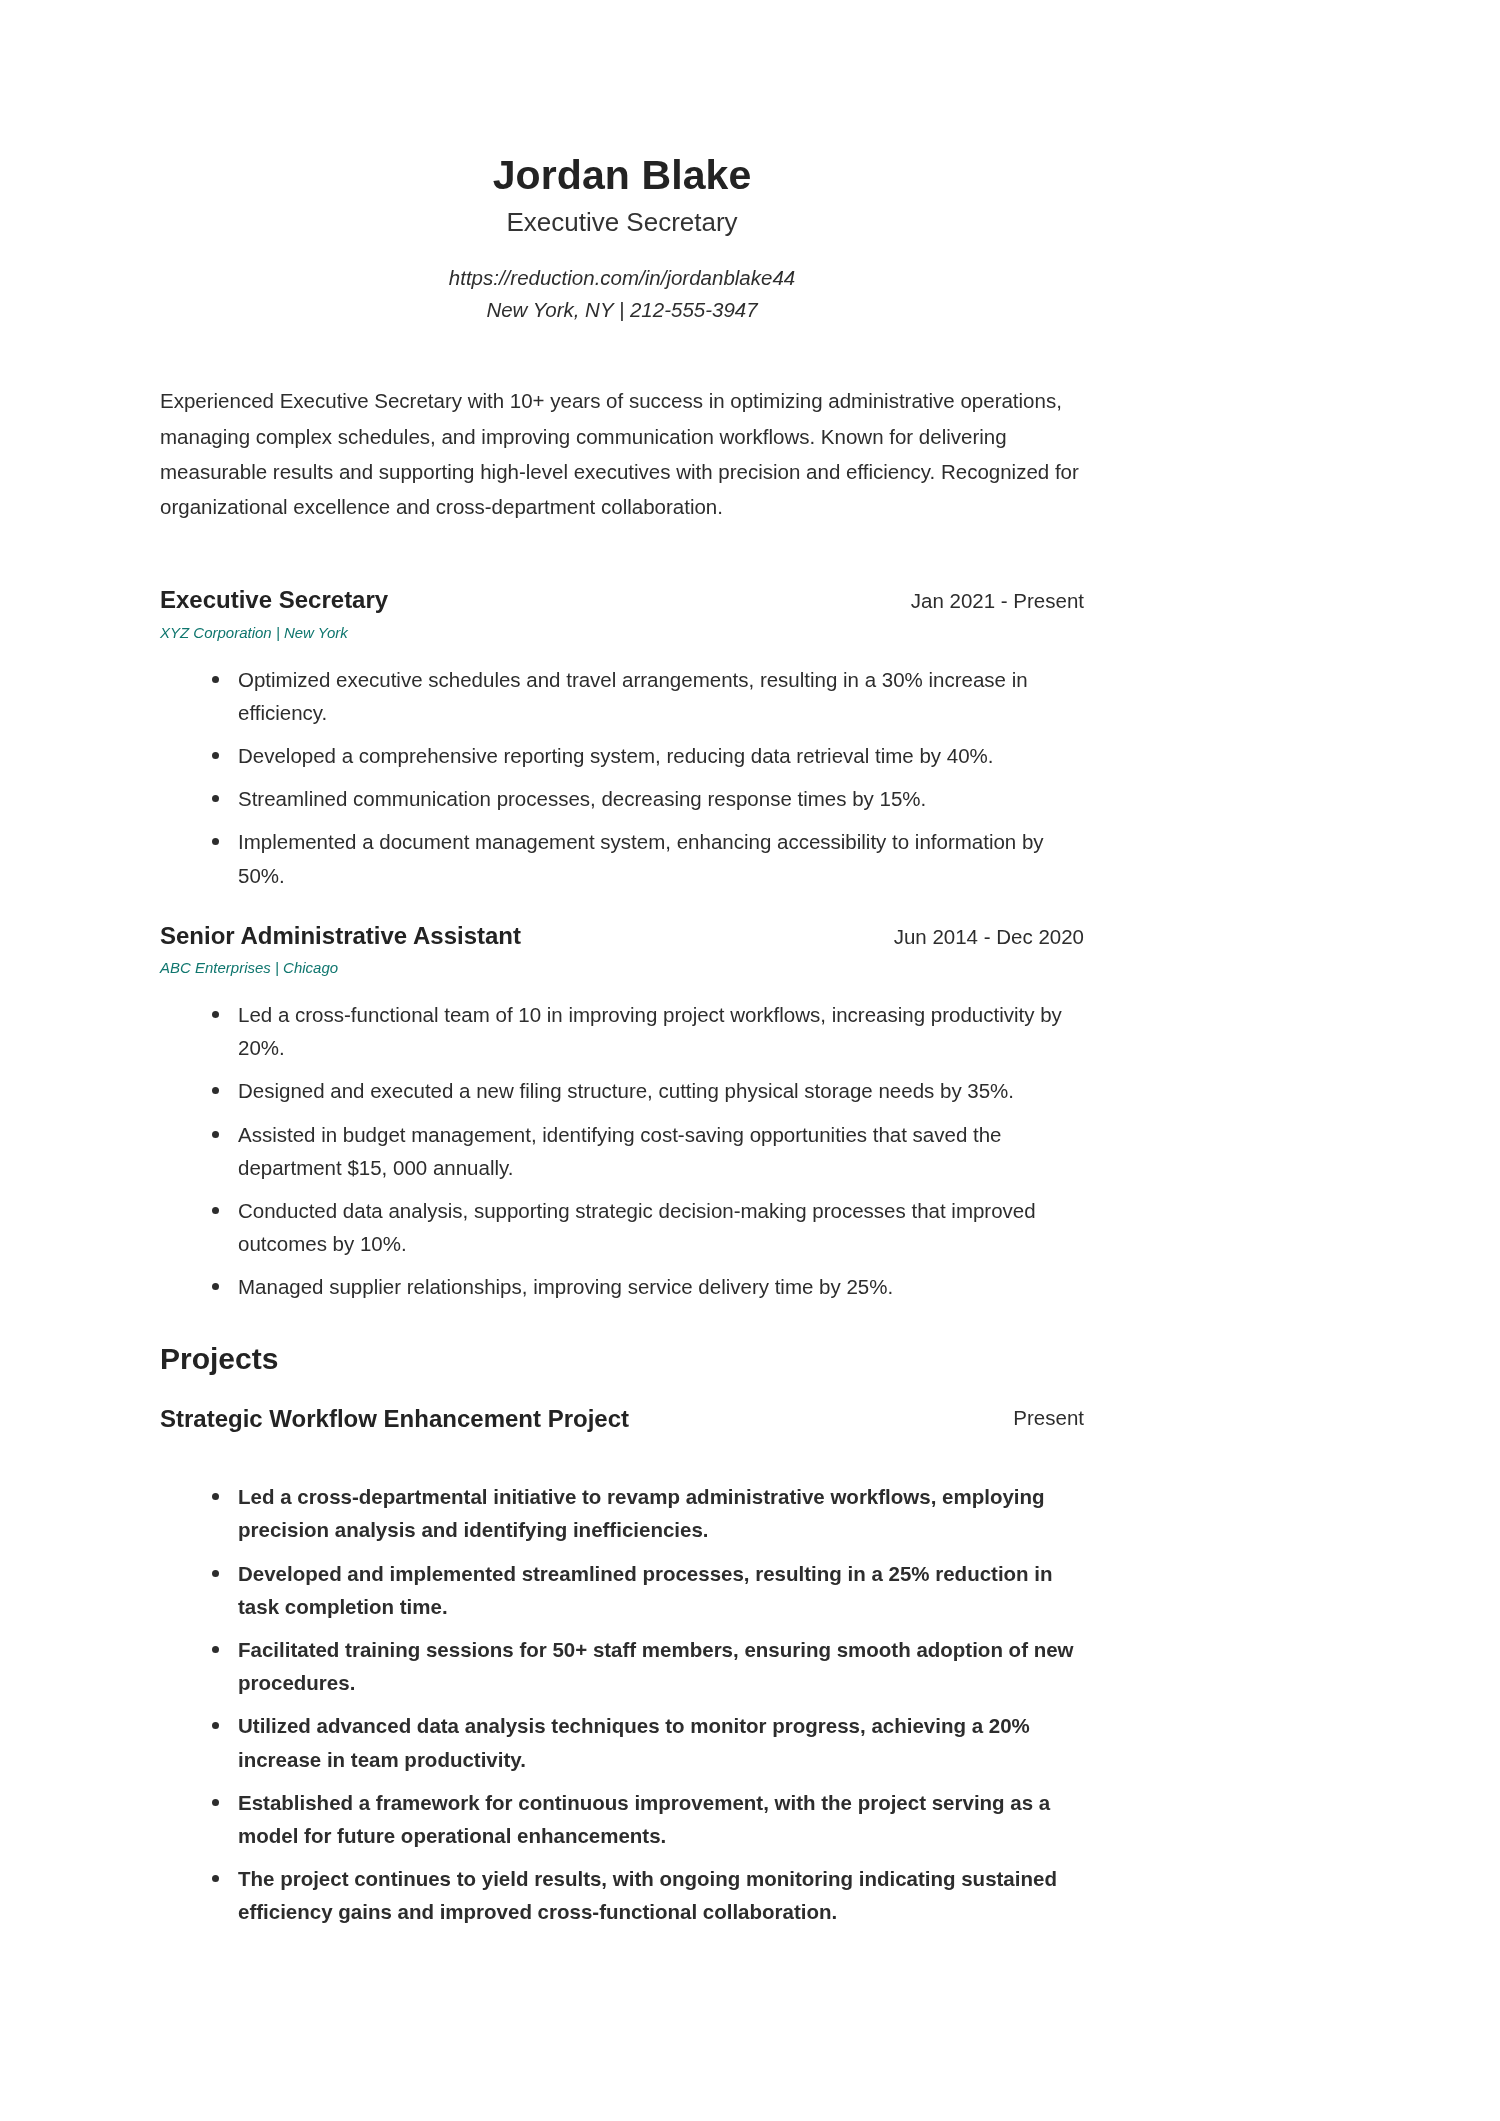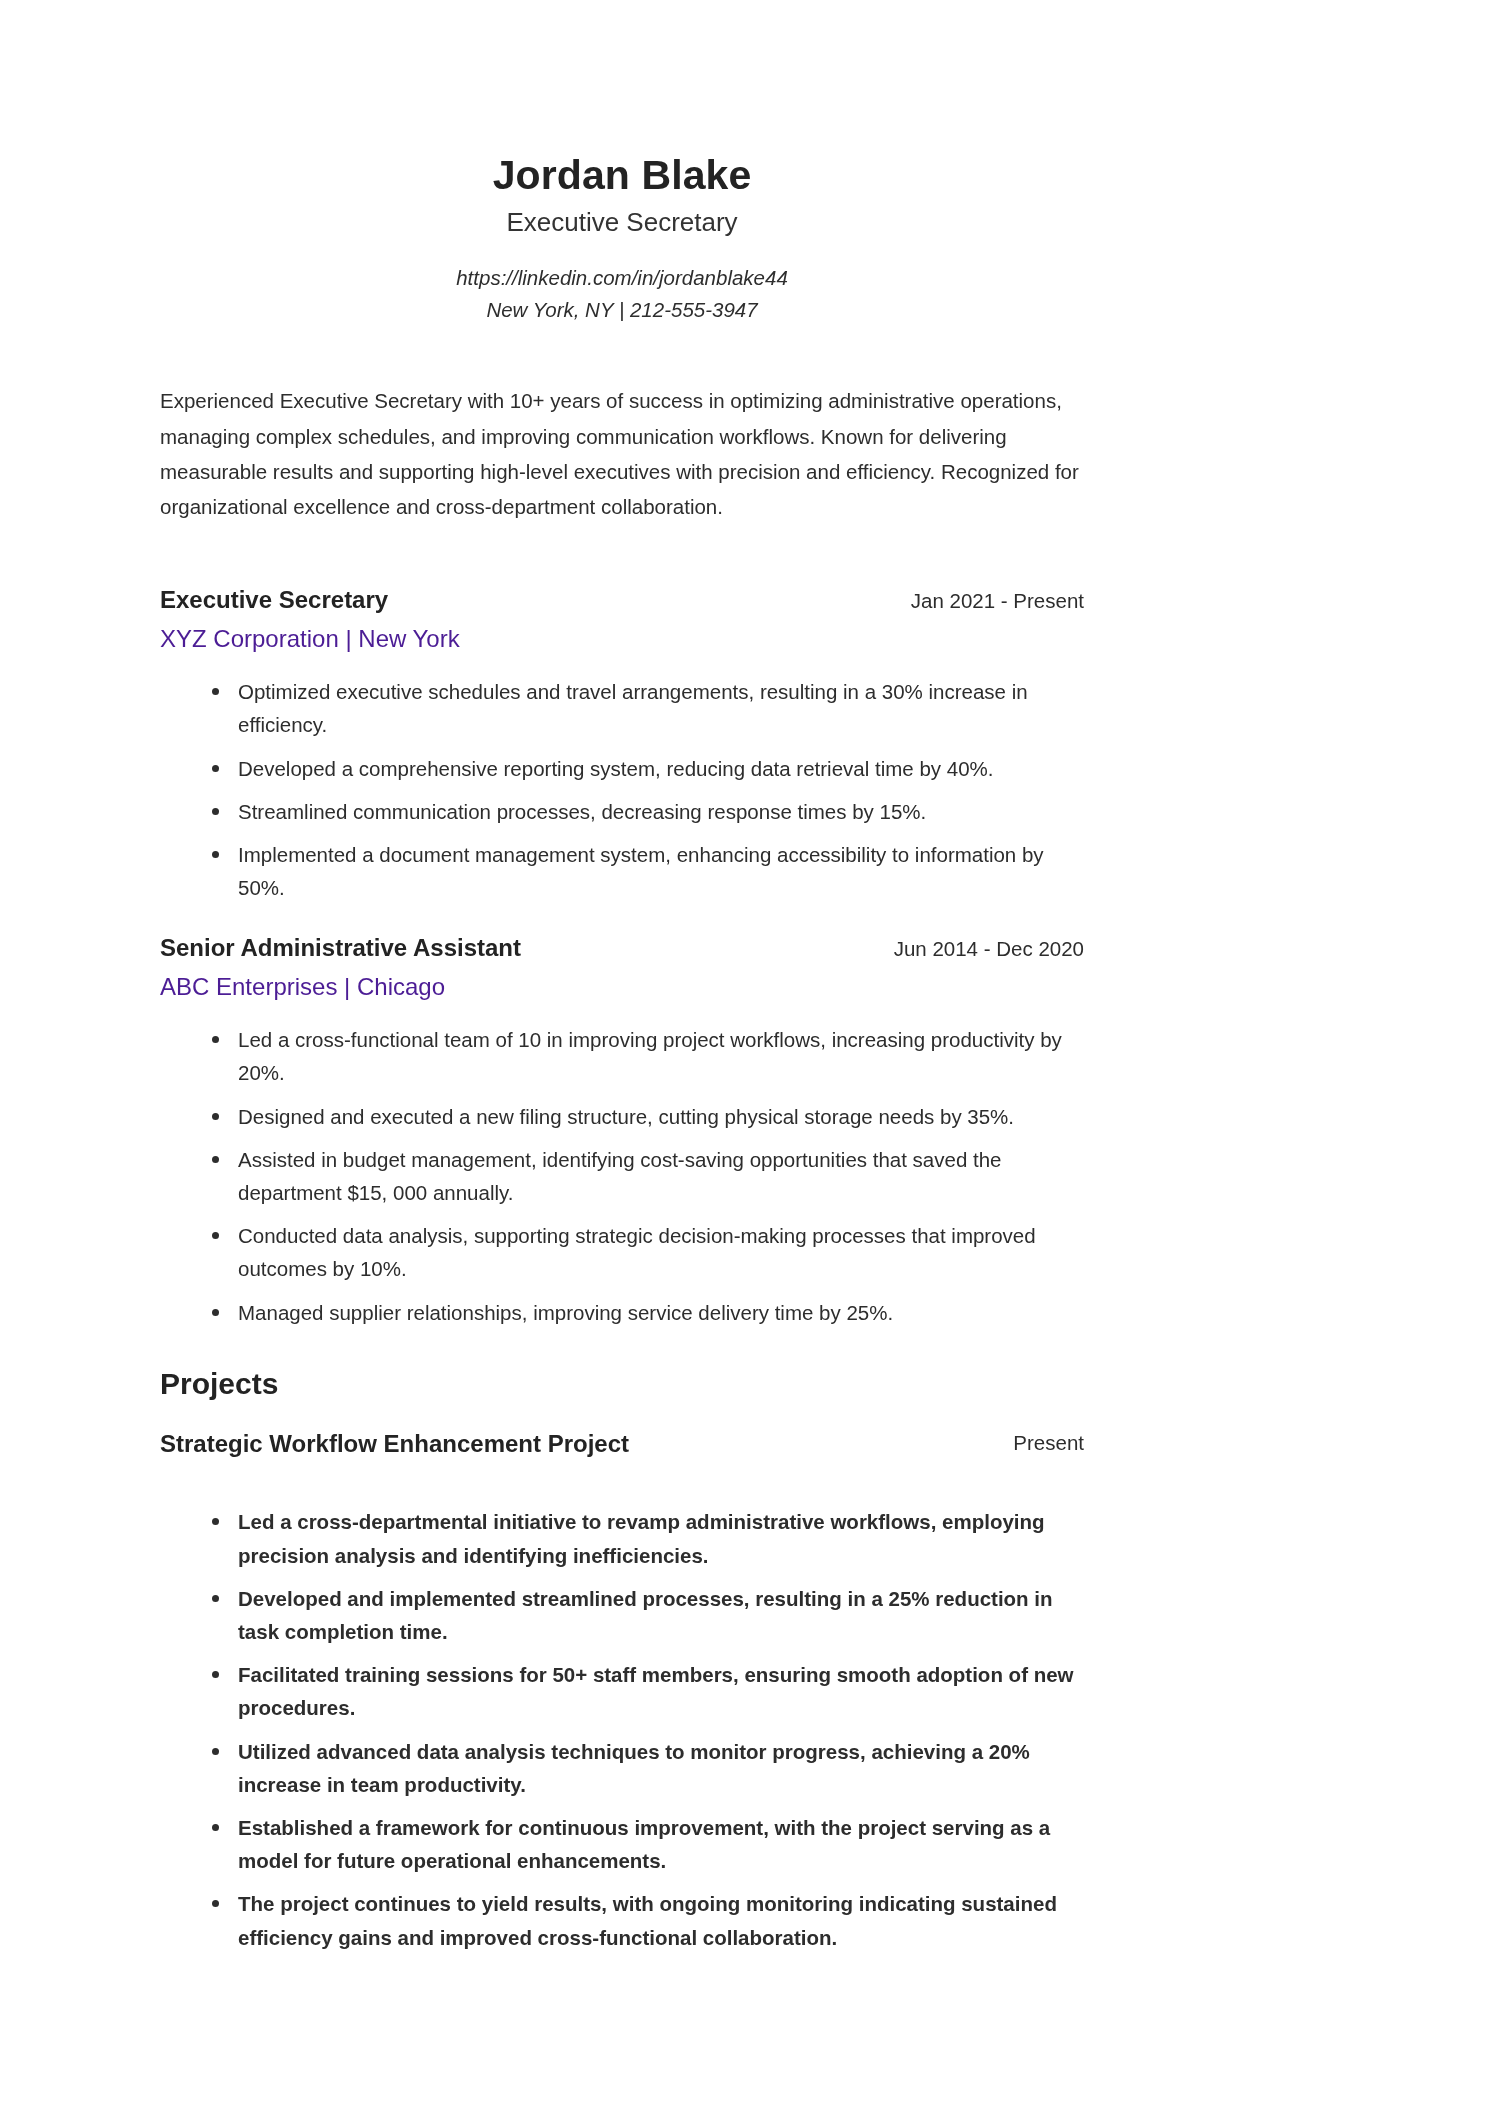--- a/index.html
+++ b/index.html
@@ -102,22 +102,23 @@
   }
   .entry-date {
     font-size: 20.5px;
     color: #2d2d2d;
     line-height: 1.3;
     white-space: nowrap;
     padding-top: 4px;
     flex-shrink: 0;
   }
   .entry-org {
-    font-size: 24px;
-    color: #4c1d95;
+    font-style: italic;
+    font-size: 15px;
+    color: #0f766e;
     line-height: 1.4;
     margin: 6px 0 0 0;
   }
 
   .bullets {
     margin: 20px 0 0 0;
     padding: 0 0 0 76px;
     list-style: none;
   }
   .bullets li {
@@ -153,21 +154,21 @@
 </head>
 <body>
 
 <div class="page">
   <div class="sheet">
 
     <header class="resume-header">
       <h1 class="candidate-name">Jordan Blake</h1>
       <div class="candidate-title">Executive Secretary</div>
       <div class="contact-lines">
-        <span class="contact-line">https://linkedin.com/in/jordanblake44</span>
+        <span class="contact-line">https://reduction.com/in/jordanblake44</span>
         <span class="contact-line">New York, NY | 212-555-3947</span>
       </div>
     </header>
 
     <p class="summary">Experienced Executive Secretary with 10+ years of success in optimizing administrative operations, managing complex schedules, and improving communication workflows. Known for delivering measurable results and supporting high-level executives with precision and efficiency. Recognized for organizational excellence and cross-department collaboration.</p>
 
     <section class="section">
 
       <div class="entry">
         <div class="entry-head">

